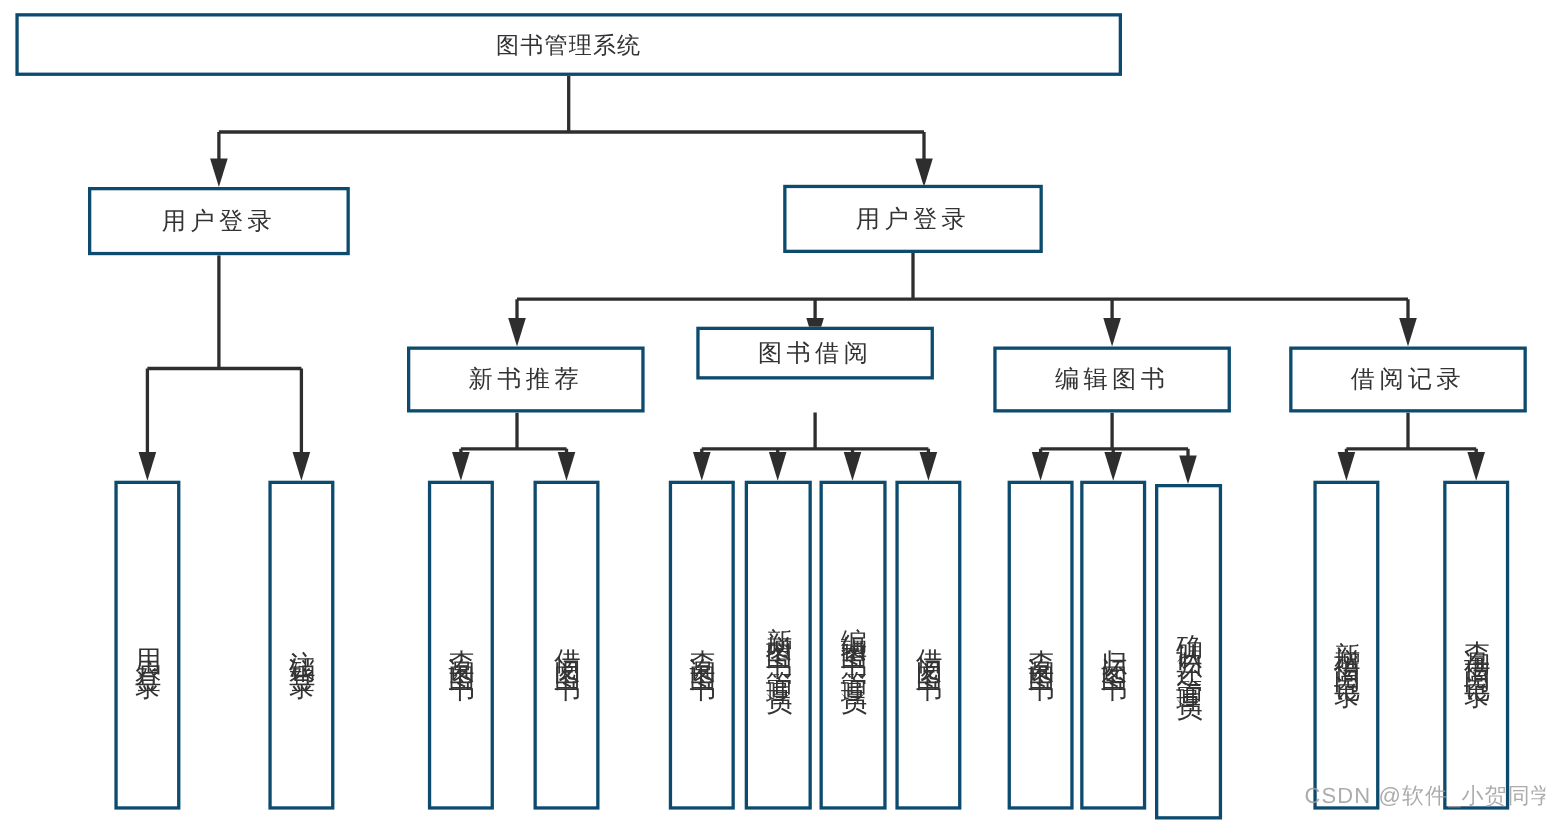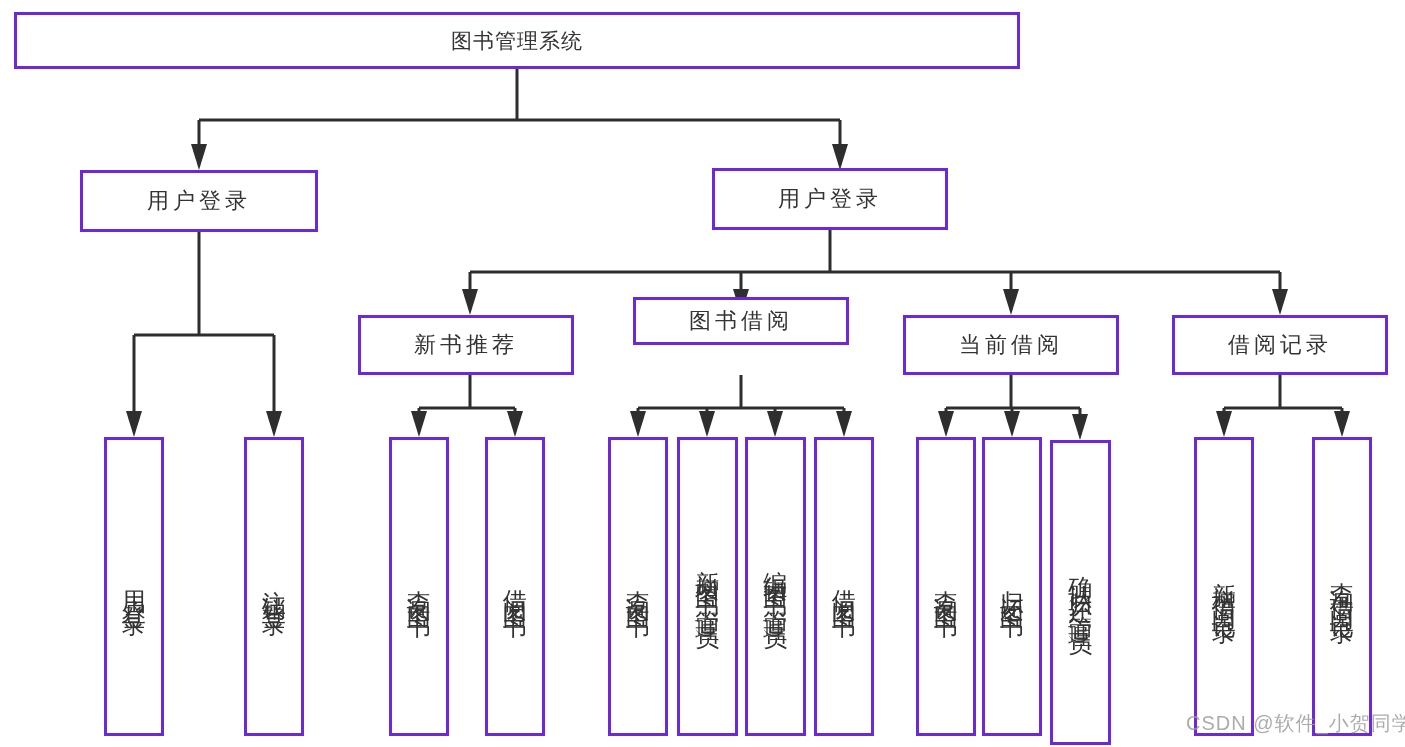--- a/index.html
+++ b/index.html
@@ -17,21 +17,21 @@
   }
   #wires {
     position: absolute;
     left: 0;
     top: 0;
     z-index: 0;
   }
   .node {
     position: absolute;
     box-sizing: border-box;
-    border: 3px solid #6d28d9;
+    border: 3px solid #0c4a6e;
     background: #ffffff;
     display: flex;
     align-items: center;
     justify-content: center;
     color: #333333;
     z-index: 1;
   }
   .hbox { font-size: 22px; letter-spacing: 4px; }
   .hbox.root { font-size: 21px; letter-spacing: 1px; }
   .vbox span {
@@ -116,28 +116,28 @@
     <span>图书管理系统</span>
   </div>
 
   <div class="node hbox" style="left:80px; top:170px; width:238px; height:62px;">
     <span>用户登录</span>
   </div>
   <div class="node hbox" style="left:712px; top:168px; width:236px; height:62px;">
     <span>用户登录</span>
   </div>
 
-  <div class="node hbox" style="left:358px; top:315px; width:216px; height:60px;">
+  <div class="node hbox" style="left:370px; top:315px; width:216px; height:60px;">
     <span>新书推荐</span>
   </div>
   <div class="node hbox" style="left:633px; top:297px; width:216px; height:48px;">
     <span>图书借阅</span>
   </div>
   <div class="node hbox" style="left:903px; top:315px; width:216px; height:60px;">
-    <span>当前借阅</span>
+    <span>编辑图书</span>
   </div>
   <div class="node hbox" style="left:1172px; top:315px; width:216px; height:60px;">
     <span>借阅记录</span>
   </div>
 
   <div class="node vbox" style="left:104px; top:437px; width:60px; height:299px;">
     <span>用户登录</span>
   </div>
   <div class="node vbox" style="left:244px; top:437px; width:60px; height:299px;">
     <span>注销登录</span>

